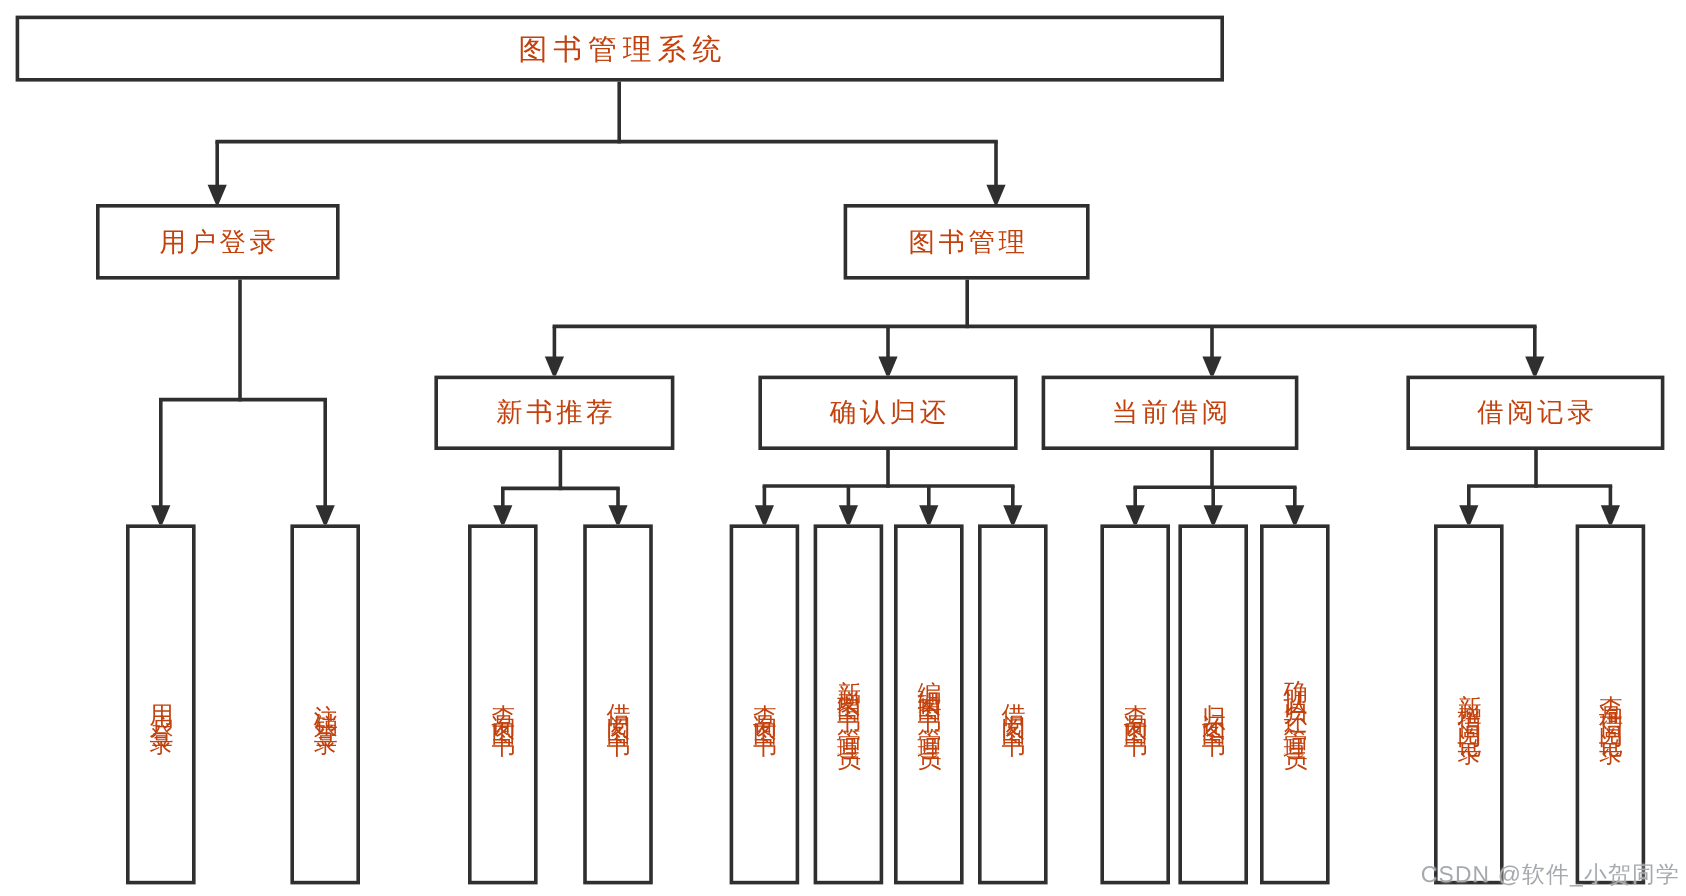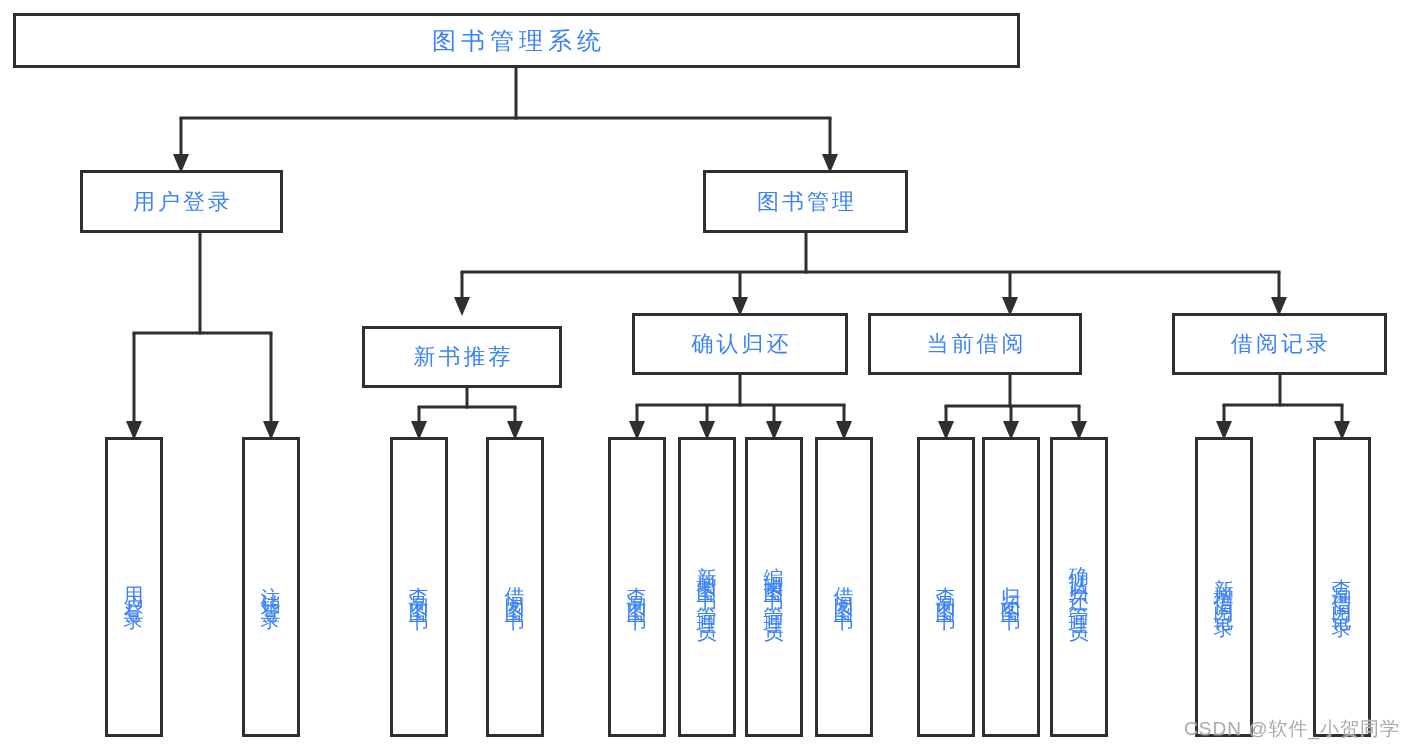--- a/index.html
+++ b/index.html
@@ -2,21 +2,21 @@
 <html><head>
 <meta charset="utf-8">
 <style>
   html,body{margin:0;padding:0;background:#ffffff;}
   body{font-family:"Liberation Sans","DejaVu Sans",sans-serif;}
   .stage{position:relative;width:1405px;height:747px;background:#ffffff;overflow:hidden;}
   .stage svg{position:absolute;left:0;top:0;}
   .cline{stroke:#2f2f2f;stroke-width:3;fill:none;}
   .ahead{fill:#2f2f2f;stroke:none;}
   .box{position:absolute;box-sizing:border-box;background:#ffffff;border:3px solid #2f2f2f;
-       display:flex;align-items:center;justify-content:center;color:#3b82f6;z-index:2;}
+       display:flex;align-items:center;justify-content:center;color:#c2410c;z-index:2;}
   .box .hl{font-size:22px;letter-spacing:3px;padding-left:3px;white-space:nowrap;}
   .box.l1 .hl{font-size:24px;letter-spacing:5px;padding-left:5px;}
   .box.leaf{justify-content:center;}
   .box.leaf .vl{writing-mode:vertical-rl;text-orientation:mixed;font-size:20px;
        letter-spacing:8px;line-height:1;white-space:nowrap;}
   .watermark{position:absolute;right:5px;bottom:5px;font-size:19px;letter-spacing:1px;
        color:#a6aaae;z-index:3;text-shadow:0 0 2px #ffffff;white-space:nowrap;text-align:center;}
 </style>
 </head>
 <body>
@@ -103,21 +103,21 @@
     <span class="hl">图书管理系统</span>
   </div>
 
   <div class="box" style="left:80px;top:170px;width:203px;height:63px">
     <span class="hl">用户登录</span>
   </div>
   <div class="box" style="left:703px;top:170px;width:205px;height:63px">
     <span class="hl">图书管理</span>
   </div>
 
-  <div class="box" style="left:362px;top:326px;width:200px;height:62px">
+  <div class="box" style="left:362px;top:313px;width:200px;height:62px">
     <span class="hl">新书推荐</span>
   </div>
   <div class="box" style="left:632px;top:313px;width:216px;height:62px">
     <span class="hl">确认归还</span>
   </div>
   <div class="box" style="left:868px;top:313px;width:214px;height:62px">
     <span class="hl">当前借阅</span>
   </div>
   <div class="box" style="left:1172px;top:313px;width:215px;height:62px">
     <span class="hl">借阅记录</span>

